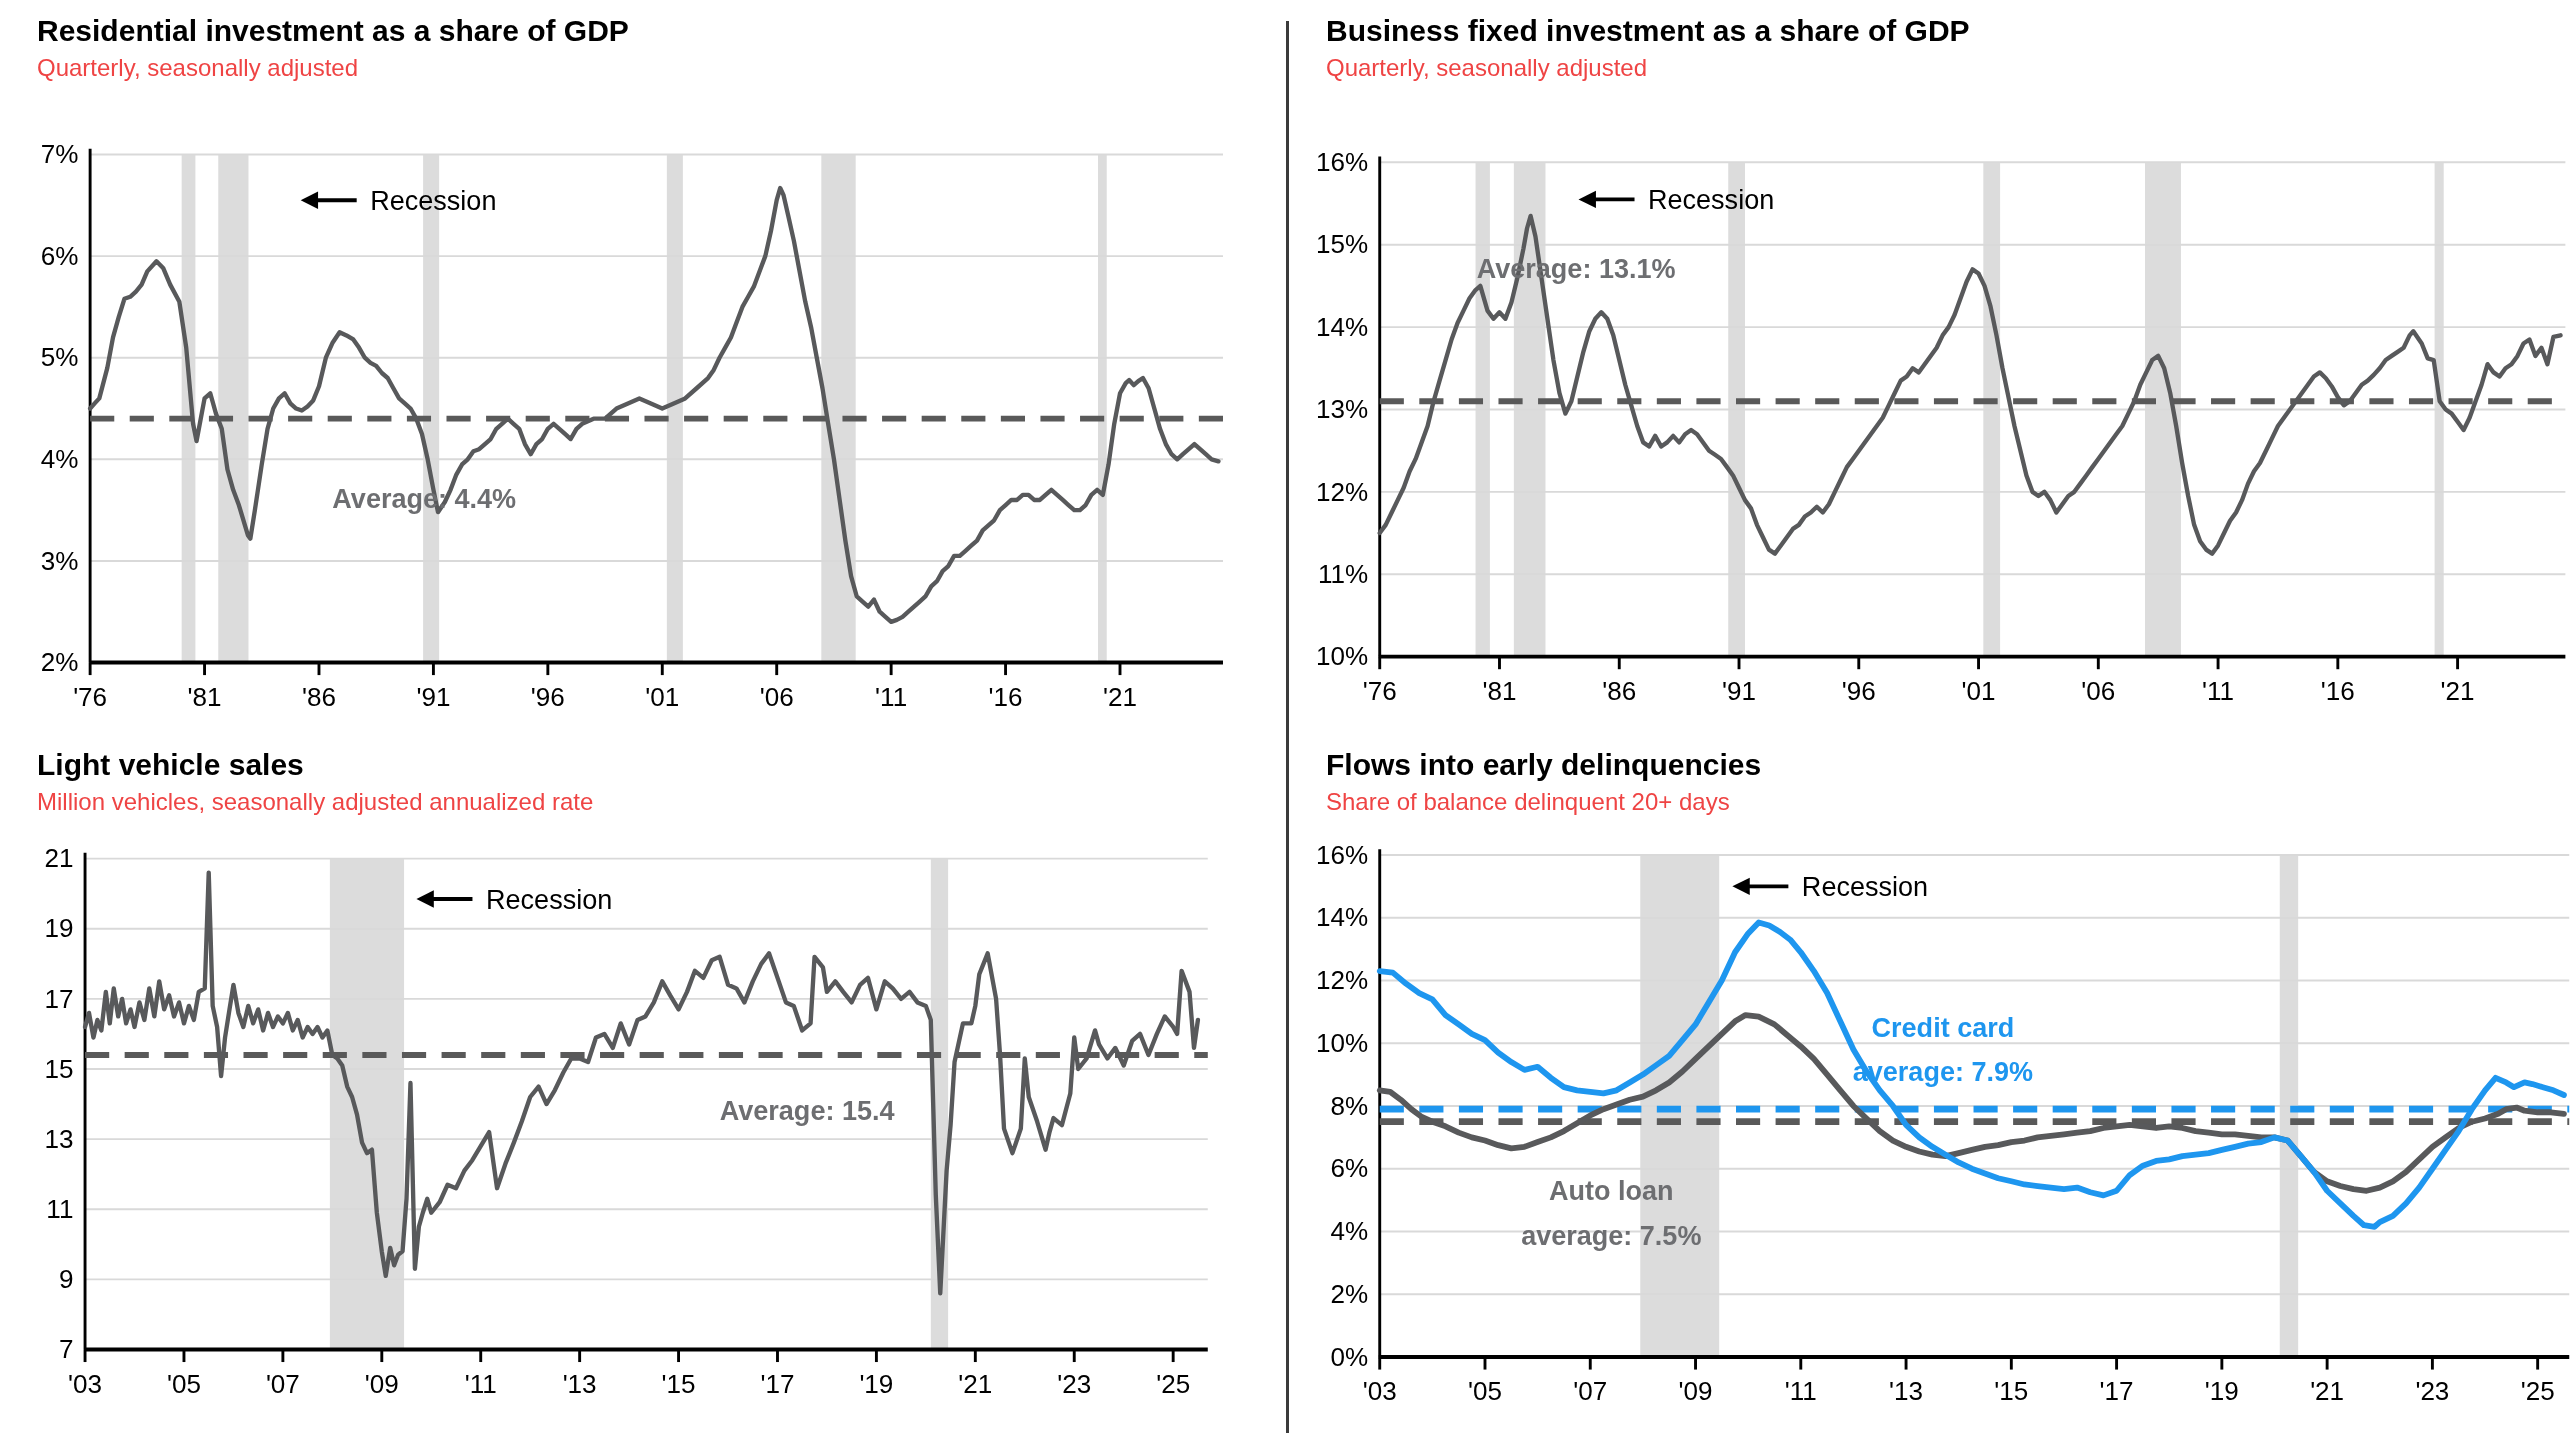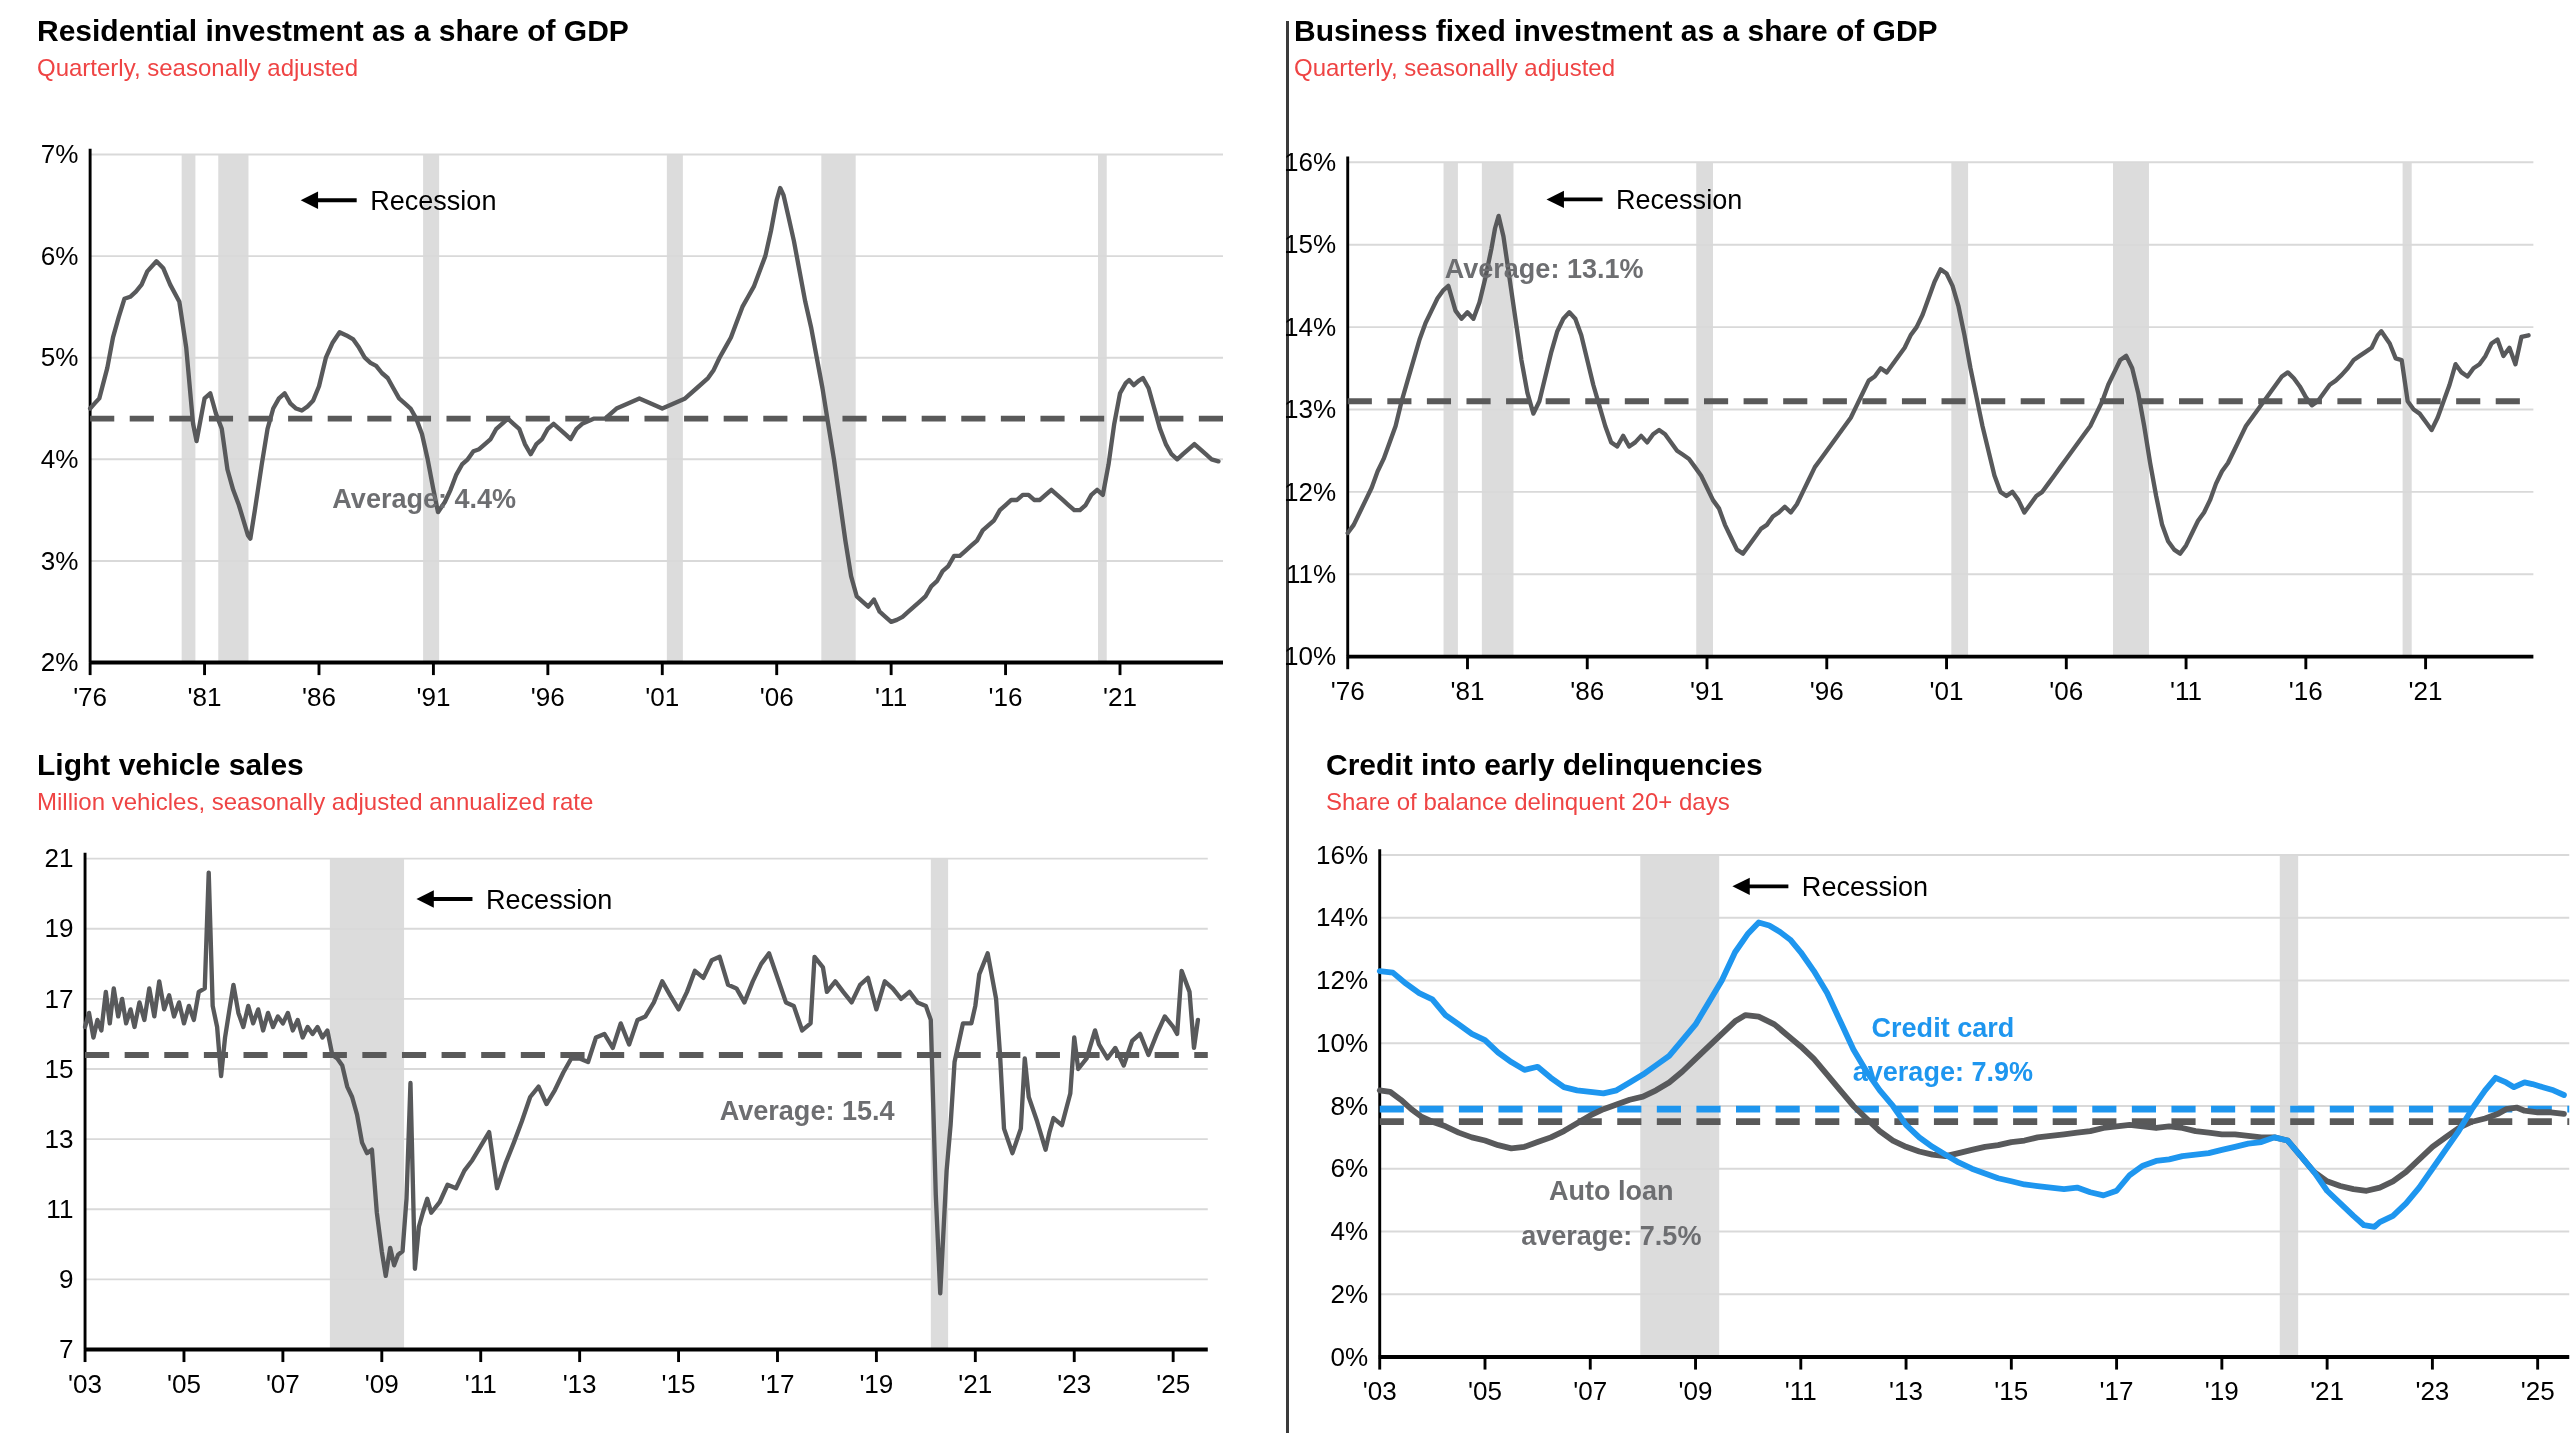--- a/index.html
+++ b/index.html
@@ -65,21 +65,21 @@
         <text x="1159.3636363636363" y="731" text-anchor="middle" font-size="27" fill="#000">'21</text>
         <line x1="93" y1="433.52" x2="1266" y2="433.52" stroke="#595959" stroke-width="6" stroke-dasharray="25 16"></line>
         <polyline points="93.0,423.0 97.7,417.7 102.5,412.5 110.8,380.9 116.7,349.4 122.6,328.3 128.5,309.4 134.5,307.3 140.4,302.0 146.3,294.7 152.2,281.0 161.7,270.5 168.8,277.8 175.9,294.7 185.4,312.5 192.5,359.9 199.6,438.8 203.2,456.7 211.5,412.5 217.4,407.2 223.3,428.3 229.3,444.0 235.2,486.1 241.1,507.2 247.0,522.9 256.5,554.5 258.9,557.7 263.6,528.2 270.7,480.9 276.7,444.0 282.6,423.0 288.5,412.5 294.4,407.2 300.3,417.7 306.3,423.0 312.2,425.1 318.1,420.9 324.0,414.6 330.0,399.9 337.1,370.4 344.2,354.6 351.3,344.1 358.4,347.3 365.5,351.5 371.4,359.9 377.4,370.4 383.3,375.7 389.2,378.8 395.1,386.2 401.1,391.4 407.0,402.0 412.9,412.5 418.8,417.7 424.8,423.0 430.7,433.5 436.6,449.3 442.5,475.6 448.5,507.2 453.2,530.3 460.3,519.8 466.2,507.2 472.2,491.4 478.1,480.9 484.0,475.6 489.9,467.2 495.8,465.1 501.8,459.8 507.7,454.6 513.6,444.0 519.5,438.8 525.5,433.5 531.4,438.8 537.3,444.0 543.2,459.8 549.2,470.3 555.1,459.8 561.0,454.6 566.9,444.0 572.9,438.8 578.8,444.0 584.7,449.3 590.6,454.6 596.6,444.0 602.5,438.8 614.3,433.5 626.2,433.5 638.0,423.0 649.9,417.7 661.7,412.5 673.6,417.7 685.4,423.0 697.3,417.7 709.1,412.5 721.0,402.0 732.8,391.4 738.7,383.0 744.7,370.4 750.6,359.9 756.5,349.4 762.4,333.6 768.4,317.8 774.3,307.3 780.2,296.8 786.1,281.0 792.1,265.2 798.0,238.9 803.9,207.3 807.5,194.7 811.0,202.1 815.8,223.1 821.7,249.4 827.6,281.0 833.5,312.5 839.5,338.8 845.4,370.4 851.3,402.0 857.2,438.8 863.2,475.6 869.1,517.7 875.0,559.8 880.9,596.6 886.8,617.6 892.8,622.9 898.7,628.1 904.6,620.8 910.5,633.4 916.5,638.7 922.4,643.9 928.3,641.8 934.2,638.7 940.2,633.4 946.1,628.1 952.0,622.9 957.9,617.6 963.9,607.1 969.8,601.8 975.7,591.3 981.6,586.1 987.6,575.5 993.5,575.5 999.4,570.3 1005.3,565.0 1011.3,559.8 1017.2,549.2 1023.1,544.0 1029.0,538.7 1035.0,528.2 1040.9,522.9 1046.8,517.7 1052.7,517.7 1058.7,512.4 1064.6,512.4 1070.5,517.7 1076.4,517.7 1082.3,512.4 1088.3,507.2 1094.2,512.4 1100.1,517.7 1106.0,522.9 1112.0,528.2 1117.9,528.2 1123.8,522.9 1129.7,512.4 1135.7,507.2 1141.6,512.4 1147.5,480.9 1153.4,438.8 1159.4,407.2 1165.3,396.7 1168.8,393.5 1173.6,398.8 1178.3,394.6 1183.1,391.4 1189.0,402.0 1194.9,423.0 1200.8,444.0 1206.8,459.8 1212.7,470.3 1218.6,475.6 1224.5,470.3 1230.5,465.1 1236.4,459.8 1242.3,465.1 1248.2,470.3 1254.2,475.6 1261.3,477.7" fill="none" stroke="#58595B" stroke-width="4.5" stroke-linejoin="round" stroke-linecap="round"></polyline>
         <line x1="325.0121212121223" y1="207.34000000000003" x2="369.0121212121223" y2="207.34000000000003" stroke="#000" stroke-width="4"></line>
         <polygon points="311.0121212121223,207.34000000000003 329.0121212121223,198.34000000000003 329.0121212121223,216.34000000000003" fill="#000"></polygon>
         <text x="383.0121212121223" y="217.34000000000003" font-size="28" fill="#000">Recession</text>
         <text x="438.97575757575544" y="526.096" text-anchor="middle" font-size="28" font-weight="bold" fill="#6d6e71">Average: 4.4%</text>
       </svg>
   </figure>
 
-  <figure class="chart right" style="left:1256px;top:0;width:1288px;height:734px;">
+  <figure class="chart right" style="left:1288px;top:0;width:1288px;height:734px;">
     <h2>Business fixed investment as a share of GDP</h2>
     <div class="subtitle">Quarterly, seasonally adjusted</div>
     <svg width="1288" height="734" viewBox="1333 0 1334 760">
         <rect x="1527.2323232323233" y="168" width="14.884848484846088" height="512" fill="#DCDCDC"></rect>
         <rect x="1566.9252525252502" y="168" width="32.74666666667076" height="512" fill="#DCDCDC"></rect>
         <rect x="1788.9575757575747" y="168" width="17.365656565657673" height="512" fill="#DCDCDC"></rect>
         <rect x="2053.1636363636376" y="168" width="17.365656565657446" height="512" fill="#DCDCDC"></rect>
         <rect x="2220.618181818183" y="168" width="37.21212121212102" height="512" fill="#DCDCDC"></rect>
         <rect x="2520.547878787878" y="168" width="9.427070707073199" height="512" fill="#DCDCDC"></rect>
         <line x1="1428" y1="168" x2="2656" y2="168" stroke="#D9D9D9" stroke-width="2"></line>
@@ -176,21 +176,21 @@
         <line x1="88" y1="1092.2" x2="1250" y2="1092.2" stroke="#595959" stroke-width="6" stroke-dasharray="25 16"></line>
         <polyline points="88.0,1063.2 92.1,1048.7 96.7,1074.1 100.8,1055.9 104.9,1066.8 109.5,1026.9 113.6,1059.5 117.7,1023.3 122.3,1052.3 126.4,1034.1 130.5,1059.5 135.1,1045.0 139.2,1063.2 144.3,1037.8 149.4,1055.9 154.5,1023.3 159.7,1052.3 164.8,1016.0 169.9,1045.0 175.0,1030.5 180.1,1052.3 185.3,1037.8 190.4,1059.5 195.5,1041.4 200.6,1055.9 205.7,1026.9 211.9,1023.3 216.0,903.5 220.1,1041.4 224.7,1063.2 228.8,1114.0 232.9,1074.1 237.5,1045.0 241.6,1019.6 246.7,1048.7 251.8,1063.2 256.9,1041.4 262.0,1059.5 267.2,1045.0 272.3,1066.8 277.4,1048.7 282.5,1063.2 287.6,1052.3 292.8,1059.5 297.9,1048.7 303.0,1066.8 308.1,1055.9 313.2,1074.1 318.4,1063.2 323.5,1070.4 328.6,1063.2 333.7,1074.1 338.8,1066.8 343.9,1092.2 349.1,1095.8 354.2,1103.1 359.3,1124.9 364.4,1135.7 369.5,1153.9 374.7,1182.9 379.8,1193.8 384.9,1190.2 390.0,1255.5 395.1,1295.4 399.2,1320.8 403.8,1291.8 407.9,1309.9 412.0,1299.0 416.6,1295.4 420.7,1241.0 424.8,1121.2 429.4,1313.5 433.5,1270.0 437.6,1255.5 442.2,1241.0 446.3,1255.5 455.0,1244.6 463.2,1226.5 471.9,1230.1 480.6,1211.9 488.8,1201.1 497.5,1186.5 506.2,1172.0 514.4,1230.1 523.1,1204.7 531.8,1182.9 540.0,1161.1 548.7,1135.7 557.4,1124.9 565.6,1143.0 574.3,1128.5 583.0,1110.3 591.2,1095.8 599.9,1095.8 608.6,1099.5 616.8,1074.1 625.5,1070.4 634.2,1084.9 642.4,1059.5 651.1,1081.3 659.8,1055.9 668.0,1052.3 676.7,1037.8 685.4,1016.0 693.6,1030.5 702.3,1045.0 711.0,1026.9 719.2,1005.1 727.9,1012.4 736.6,994.2 744.8,990.6 753.5,1019.6 762.2,1023.3 770.4,1037.8 779.1,1016.0 787.8,997.9 795.9,987.0 804.7,1012.4 813.4,1037.8 821.5,1041.4 830.2,1066.8 838.9,1059.5 843.0,990.6 851.7,1001.5 855.8,1026.9 864.5,1016.0 872.7,1026.9 881.4,1037.8 890.1,1019.6 898.3,1012.4 907.0,1045.0 915.7,1016.0 923.9,1023.3 932.6,1034.1 941.3,1026.9 949.5,1037.8 958.2,1041.4 963.3,1055.9 968.5,1237.3 973.1,1338.9 979.7,1211.9 983.8,1164.8 987.9,1099.5 996.6,1059.5 1005.3,1059.5 1009.4,1041.4 1013.5,1008.7 1022.2,987.0 1030.9,1034.1 1035.0,1092.2 1039.1,1168.4 1047.8,1193.8 1056.5,1168.4 1060.6,1095.8 1064.7,1135.7 1073.4,1161.1 1082.1,1190.2 1086.2,1172.0 1090.3,1157.5 1099.0,1164.8 1107.7,1132.1 1111.8,1074.1 1115.9,1106.7 1124.6,1095.8 1133.3,1066.8 1137.4,1081.3 1146.1,1095.8 1154.3,1084.9 1163.0,1103.1 1171.7,1077.7 1179.9,1070.4 1188.6,1092.2 1197.3,1070.4 1205.5,1052.3 1214.2,1063.2 1218.3,1070.4 1222.9,1005.1 1231.1,1026.9 1235.7,1084.9 1239.8,1055.9" fill="none" stroke="#58595B" stroke-width="4.5" stroke-linejoin="round" stroke-linecap="round"></polyline>
         <line x1="444.9691629955963" y1="930.7285714285714" x2="488.9691629955963" y2="930.7285714285714" stroke="#000" stroke-width="4"></line>
         <polygon points="430.9691629955963,930.7285714285714 448.9691629955963,921.7285714285714 448.9691629955963,939.7285714285714" fill="#000"></polygon>
         <text x="502.9691629955963" y="940.7285714285714" font-size="28" fill="#000">Recession</text>
         <text x="835.3656387665136" y="1159.3285714285714" text-anchor="middle" font-size="28" font-weight="bold" fill="#6d6e71">Average: 15.4</text>
       </svg>
   </figure>
 
   <figure class="chart right" style="left:1288px;top:734px;width:1288px;height:715px;">
-    <h2>Credit into early delinquencies</h2>
+    <h2>Flows into early delinquencies</h2>
     <div class="subtitle">Share of balance delinquent 20+ days</div>
     <svg width="1288" height="715" viewBox="1333 760 1334 740">
         <rect x="1697.8407079646054" y="885" width="81.76991150442518" height="520" fill="#DCDCDC"></rect>
         <rect x="2360.1769911504416" y="885" width="19.07964601770618" height="520" fill="#DCDCDC"></rect>
         <line x1="1428" y1="885" x2="2660" y2="885" stroke="#D9D9D9" stroke-width="2"></line>
         <line x1="1428" y1="950" x2="2660" y2="950" stroke="#D9D9D9" stroke-width="2"></line>
         <line x1="1428" y1="1015" x2="2660" y2="1015" stroke="#D9D9D9" stroke-width="2"></line>
         <line x1="1428" y1="1080" x2="2660" y2="1080" stroke="#D9D9D9" stroke-width="2"></line>
         <line x1="1428" y1="1145" x2="2660" y2="1145" stroke="#D9D9D9" stroke-width="2"></line>
         <line x1="1428" y1="1210" x2="2660" y2="1210" stroke="#D9D9D9" stroke-width="2"></line>

